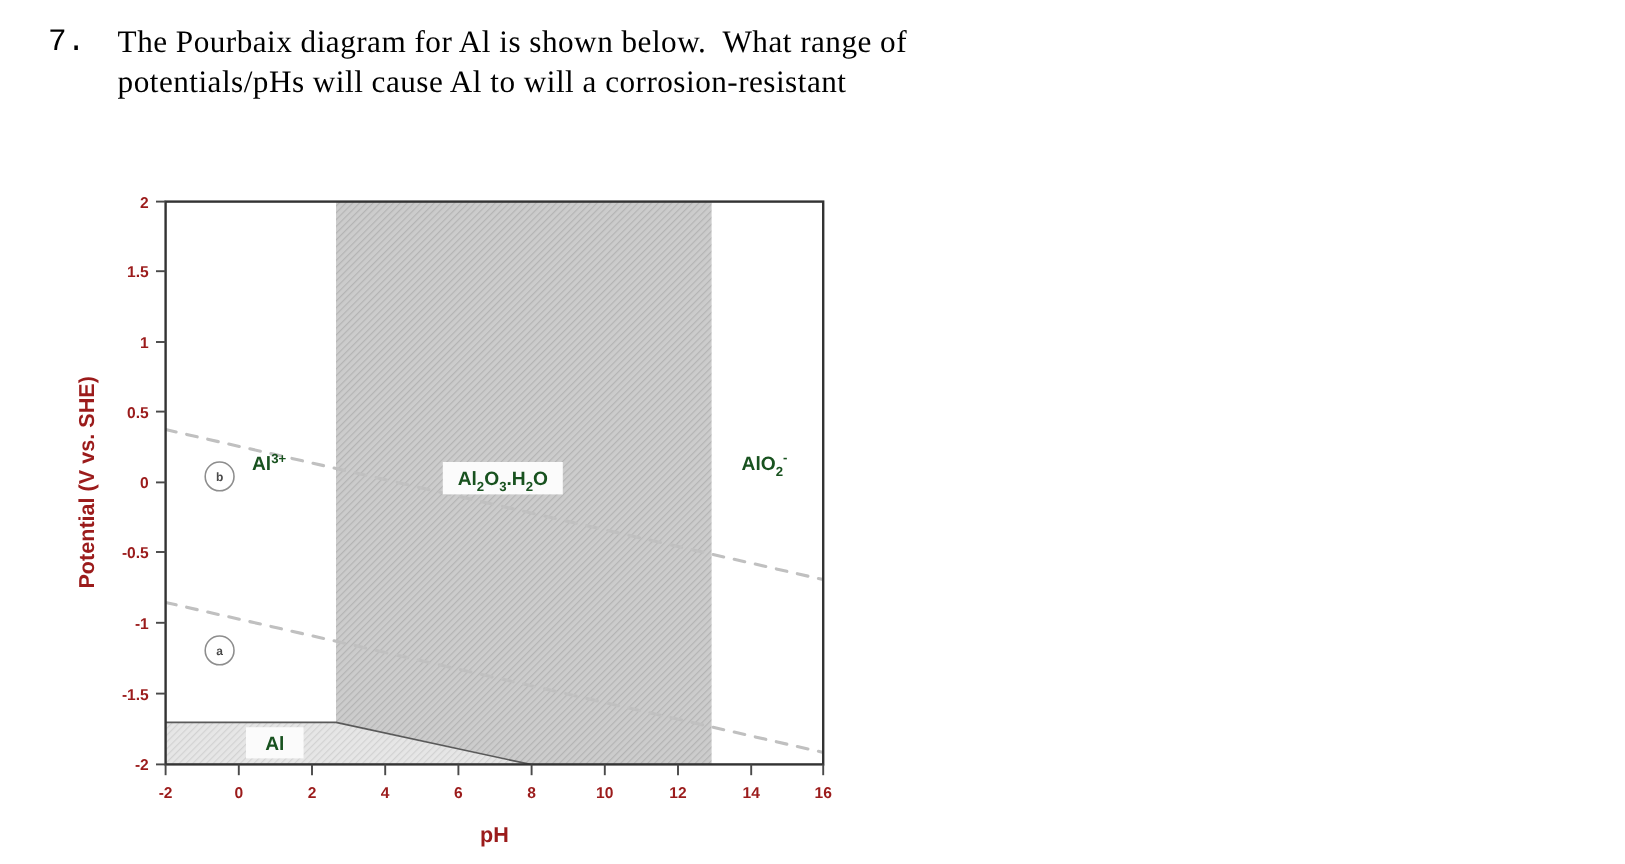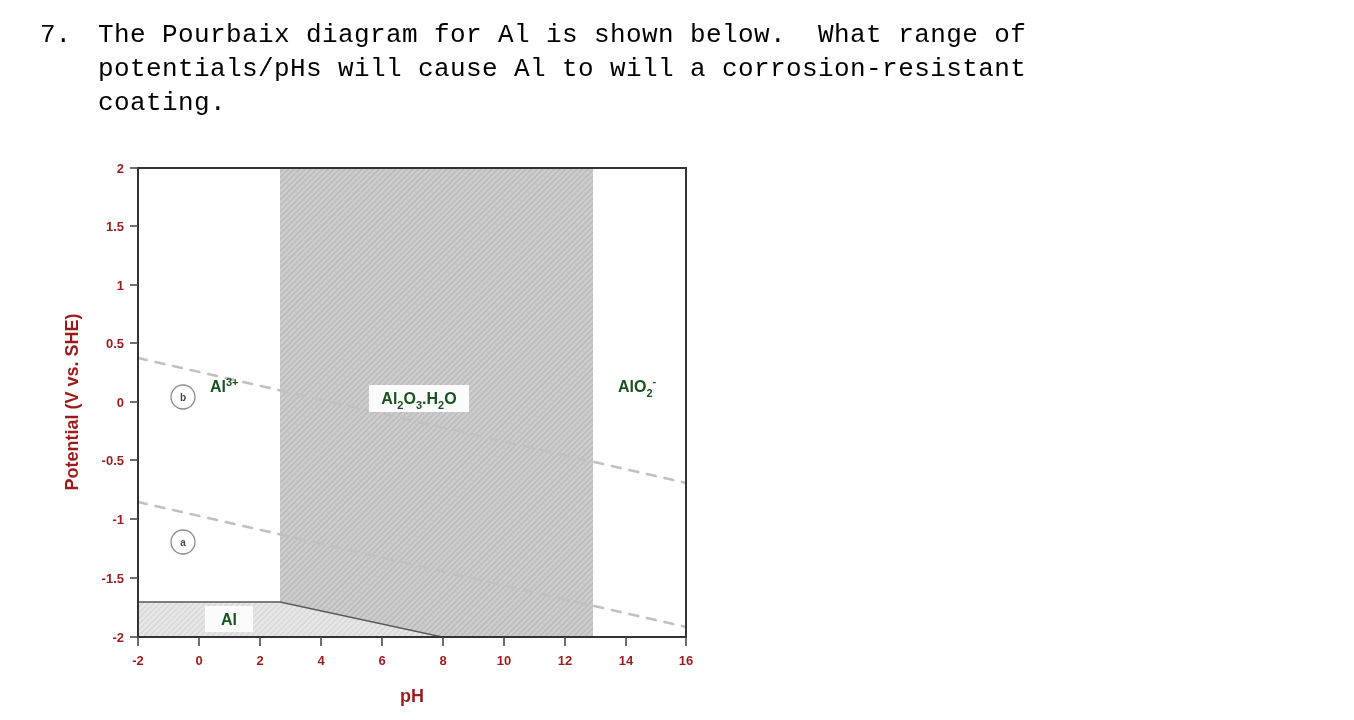--- a/index.html
+++ b/index.html
@@ -33,21 +33,21 @@
     color: #000000;
     width: 58px;
     flex: 0 0 58px;
     text-align: left;
     letter-spacing: 0px;
   }
   .q-lines {
     flex: 1 1 auto;
   }
   .q-line {
-    font-family: Liberation Mono, monospace;
+    font-family: Liberation Serif, serif;
     font-size: 26px;
     line-height: 34px;
     color: #000000;
     white-space: pre;
     letter-spacing: 0.4px;
   }
 
   
   #pourbaix-figure {
     position: absolute;
@@ -90,21 +90,20 @@
 </style>
 </head>
 <body>
 
 <div id="question-block">
   <div class="q-row">
     <div class="q-number">7.</div>
     <div class="q-lines">
       <div class="q-line">The Pourbaix diagram for Al is shown below.  What range of</div>
       <div class="q-line">potentials/pHs will cause Al to will a corrosion-resistant</div>
-      <div class="q-line">coating.</div>
     </div>
   </div>
 </div>
 
 <div id="pourbaix-figure">
   <svg id="chart-svg" width="760" height="580" viewBox="0 0 760 580">
 
     <defs>
 
       <pattern id="hatch-oxide" width="4" height="4" patternUnits="userSpaceOnUse" patternTransform="rotate(45)">

